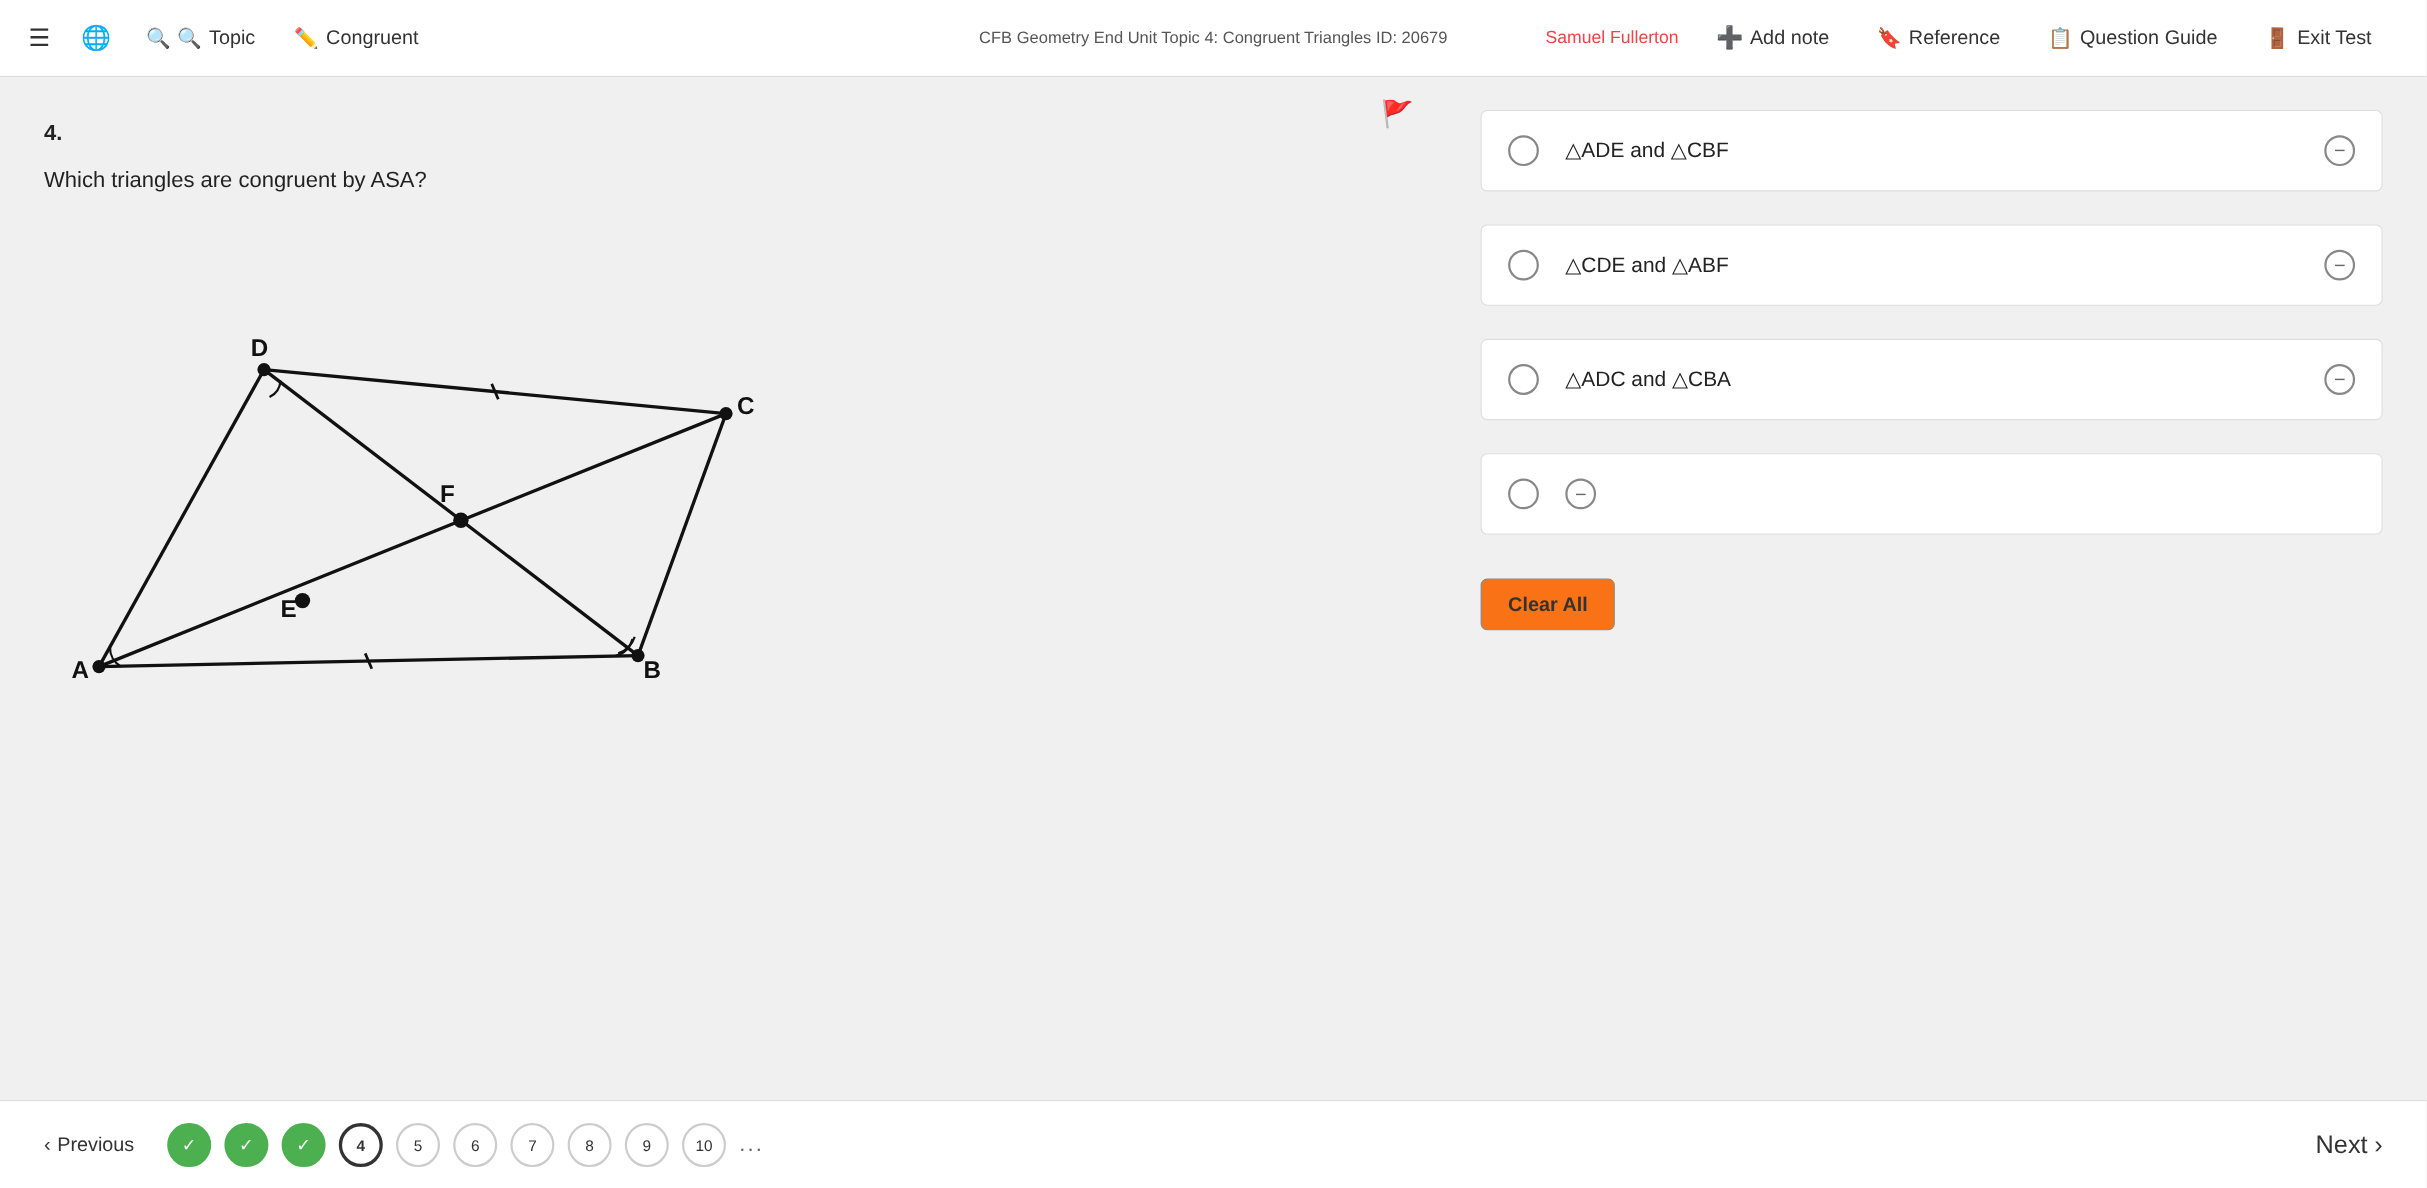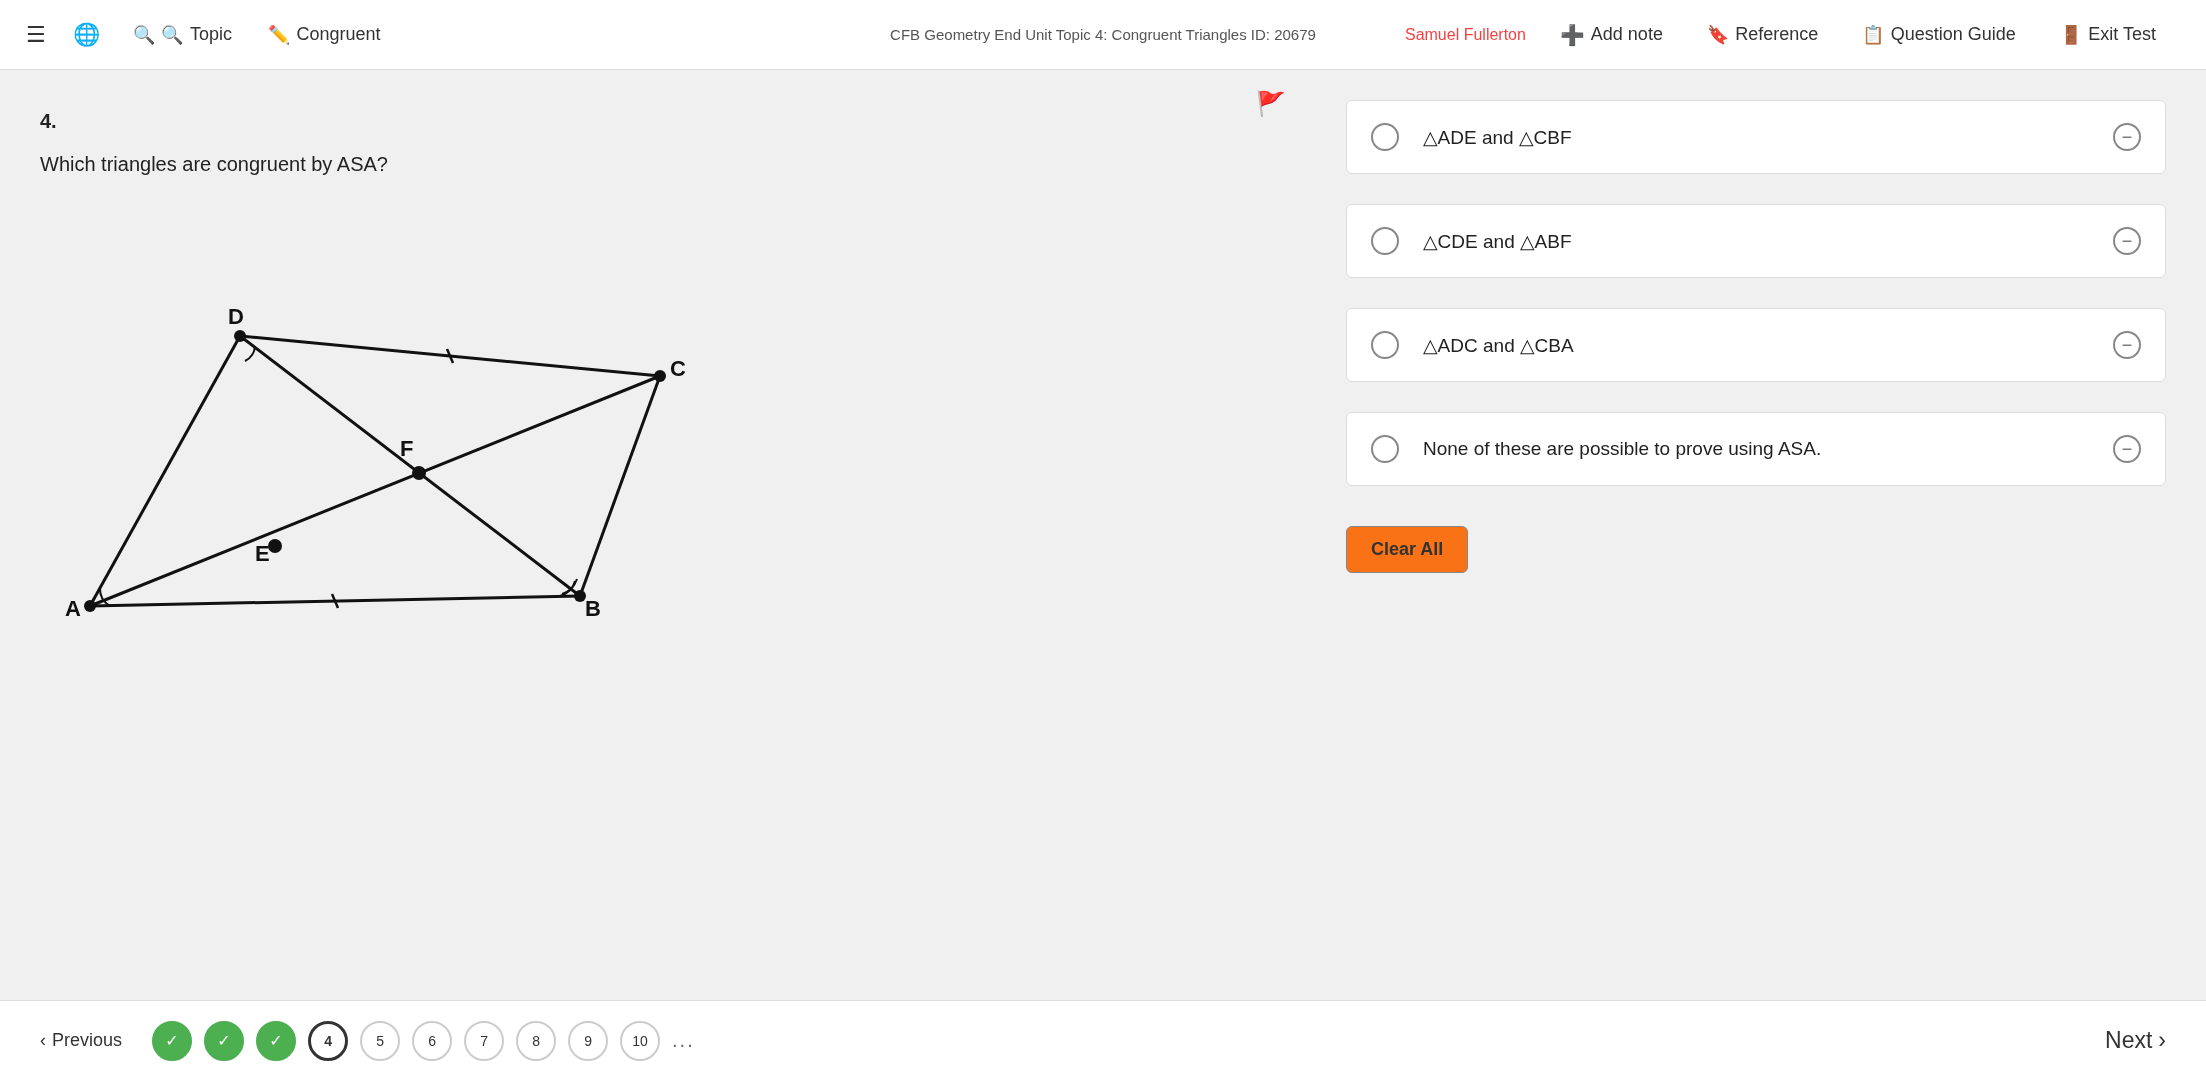--- a/index.html
+++ b/index.html
@@ -398,21 +398,20 @@
     </div>
 
     <div class="answer-option">
       <div class="radio-circle"></div>
       <span class="answer-text">△ADC and △CBA</span>
       <button class="minus-btn">−</button>
     </div>
 
     <div class="answer-option">
       <div class="radio-circle"></div>
-      <span class="answer-text">None of these are possible to prove using ASA.</span>
       <button class="minus-btn">−</button>
     </div>
 
     <button class="clear-all-btn">Clear All</button>
 
   </div>
 </div>
 
 <div class="bottom-nav">
   <button class="prev-btn">

